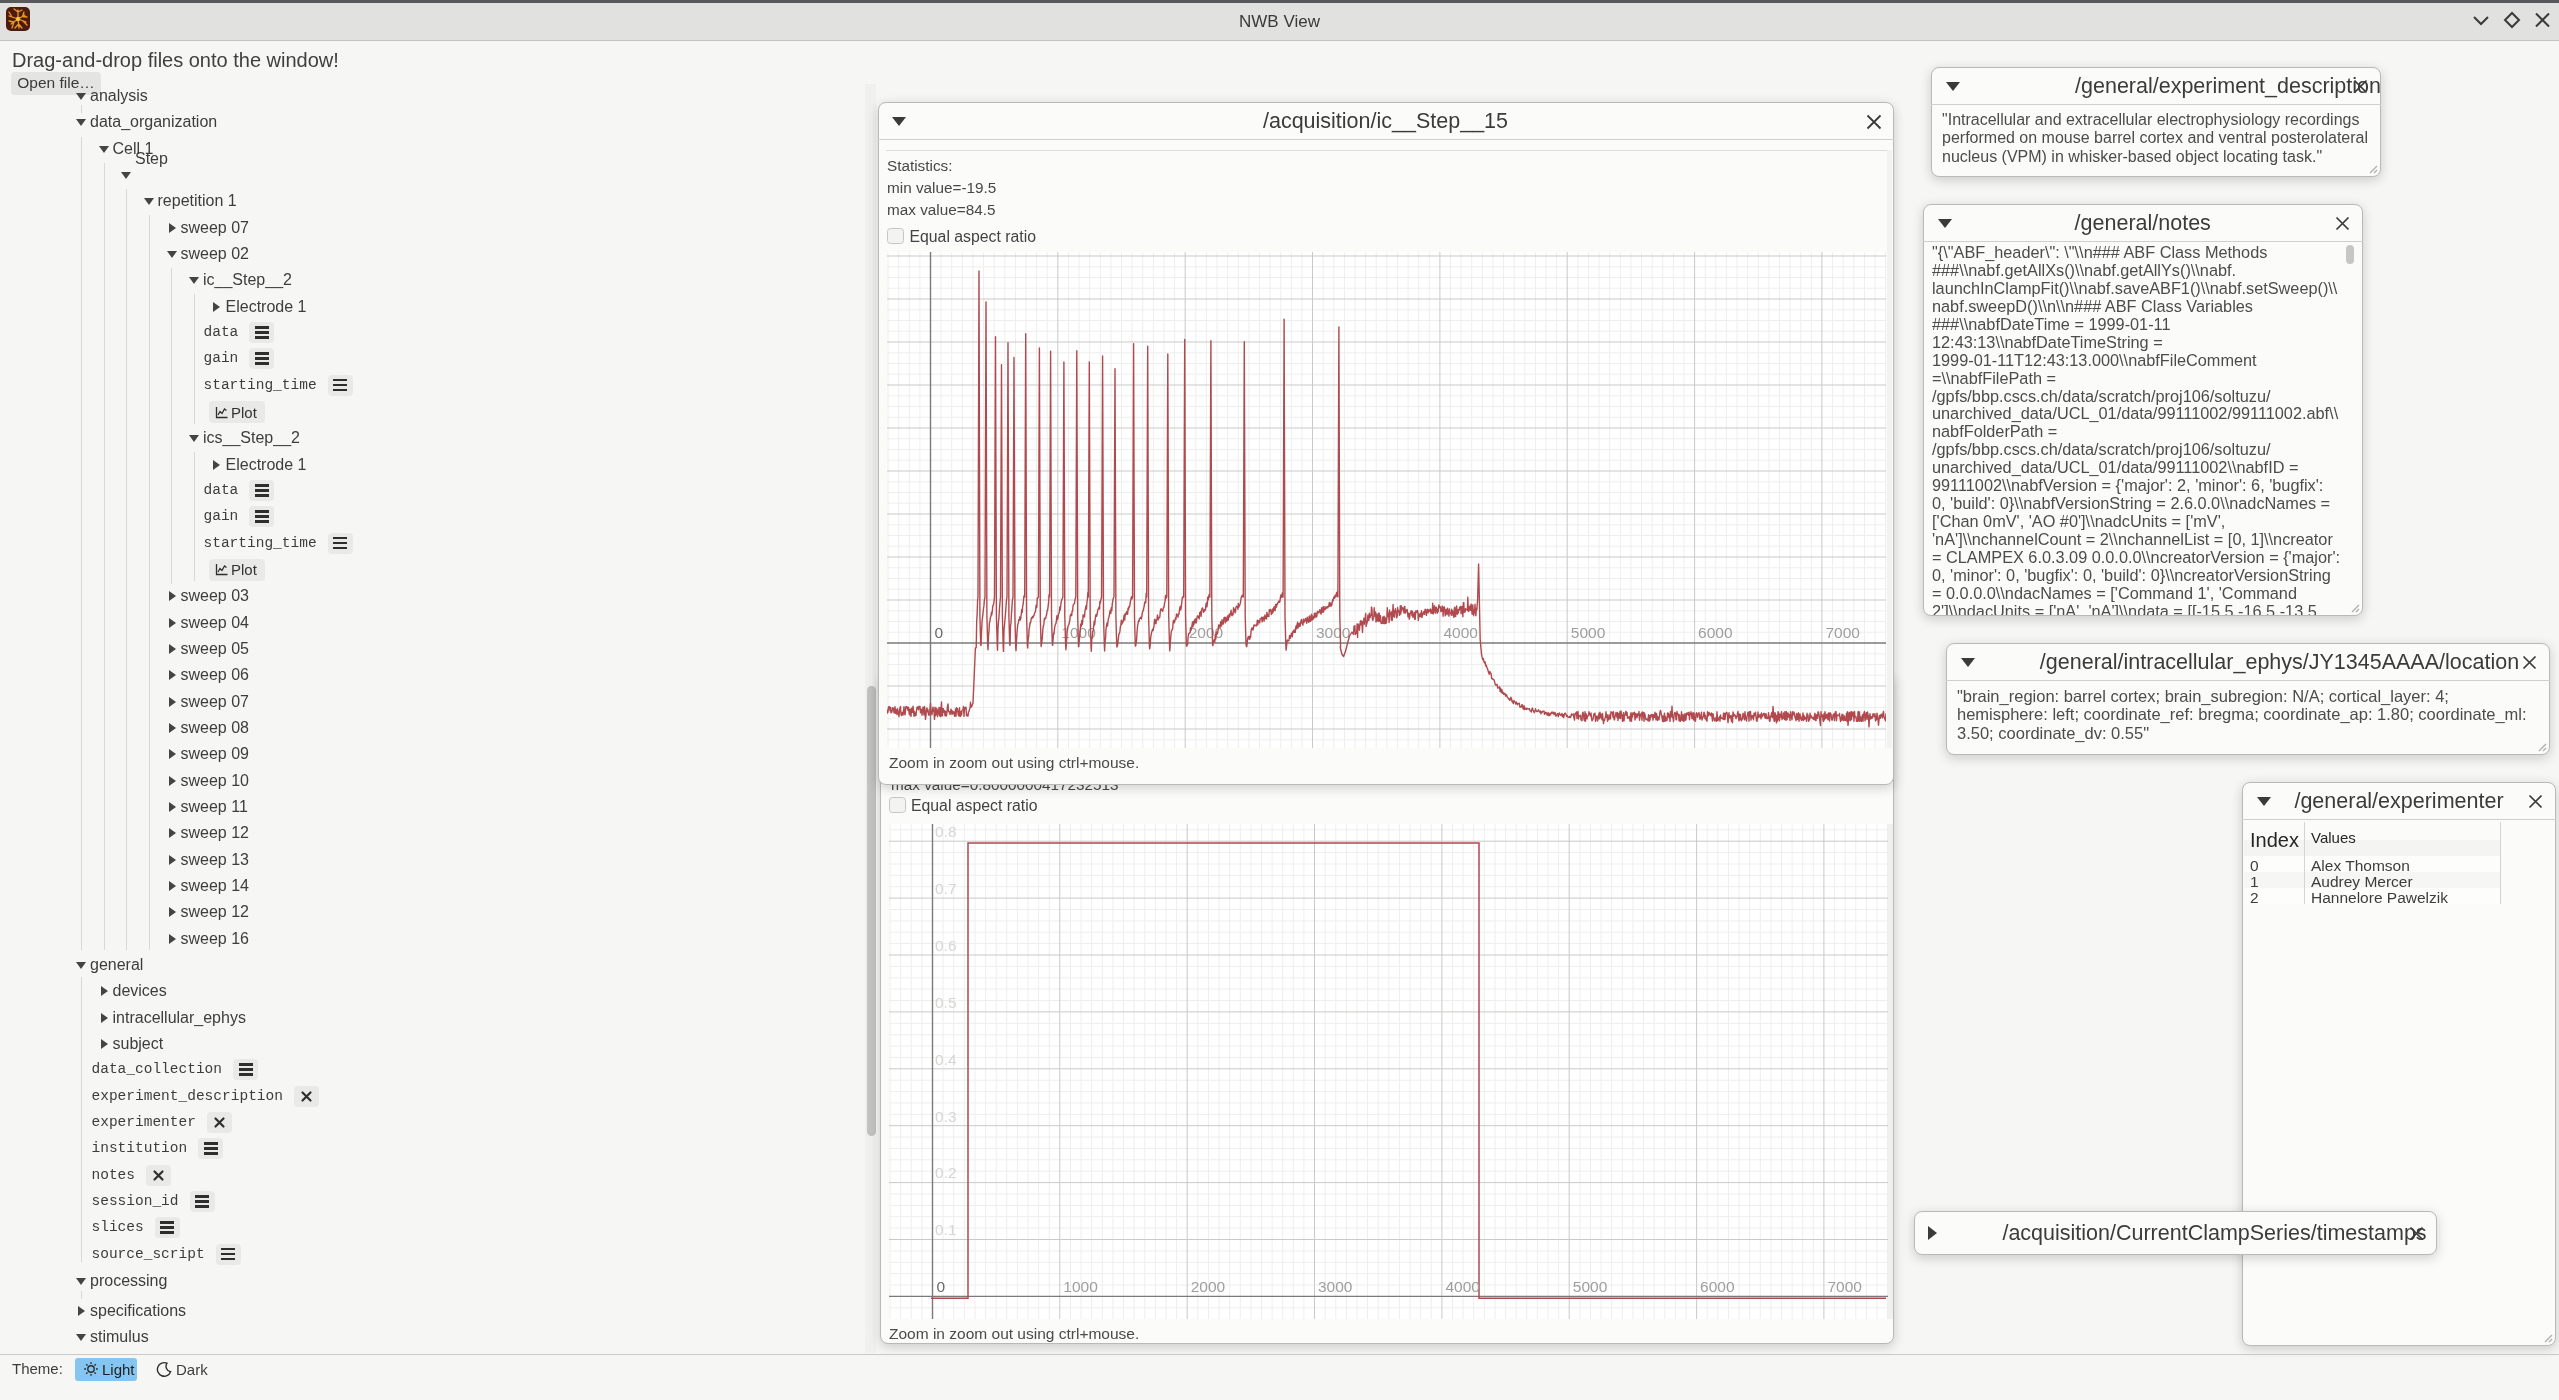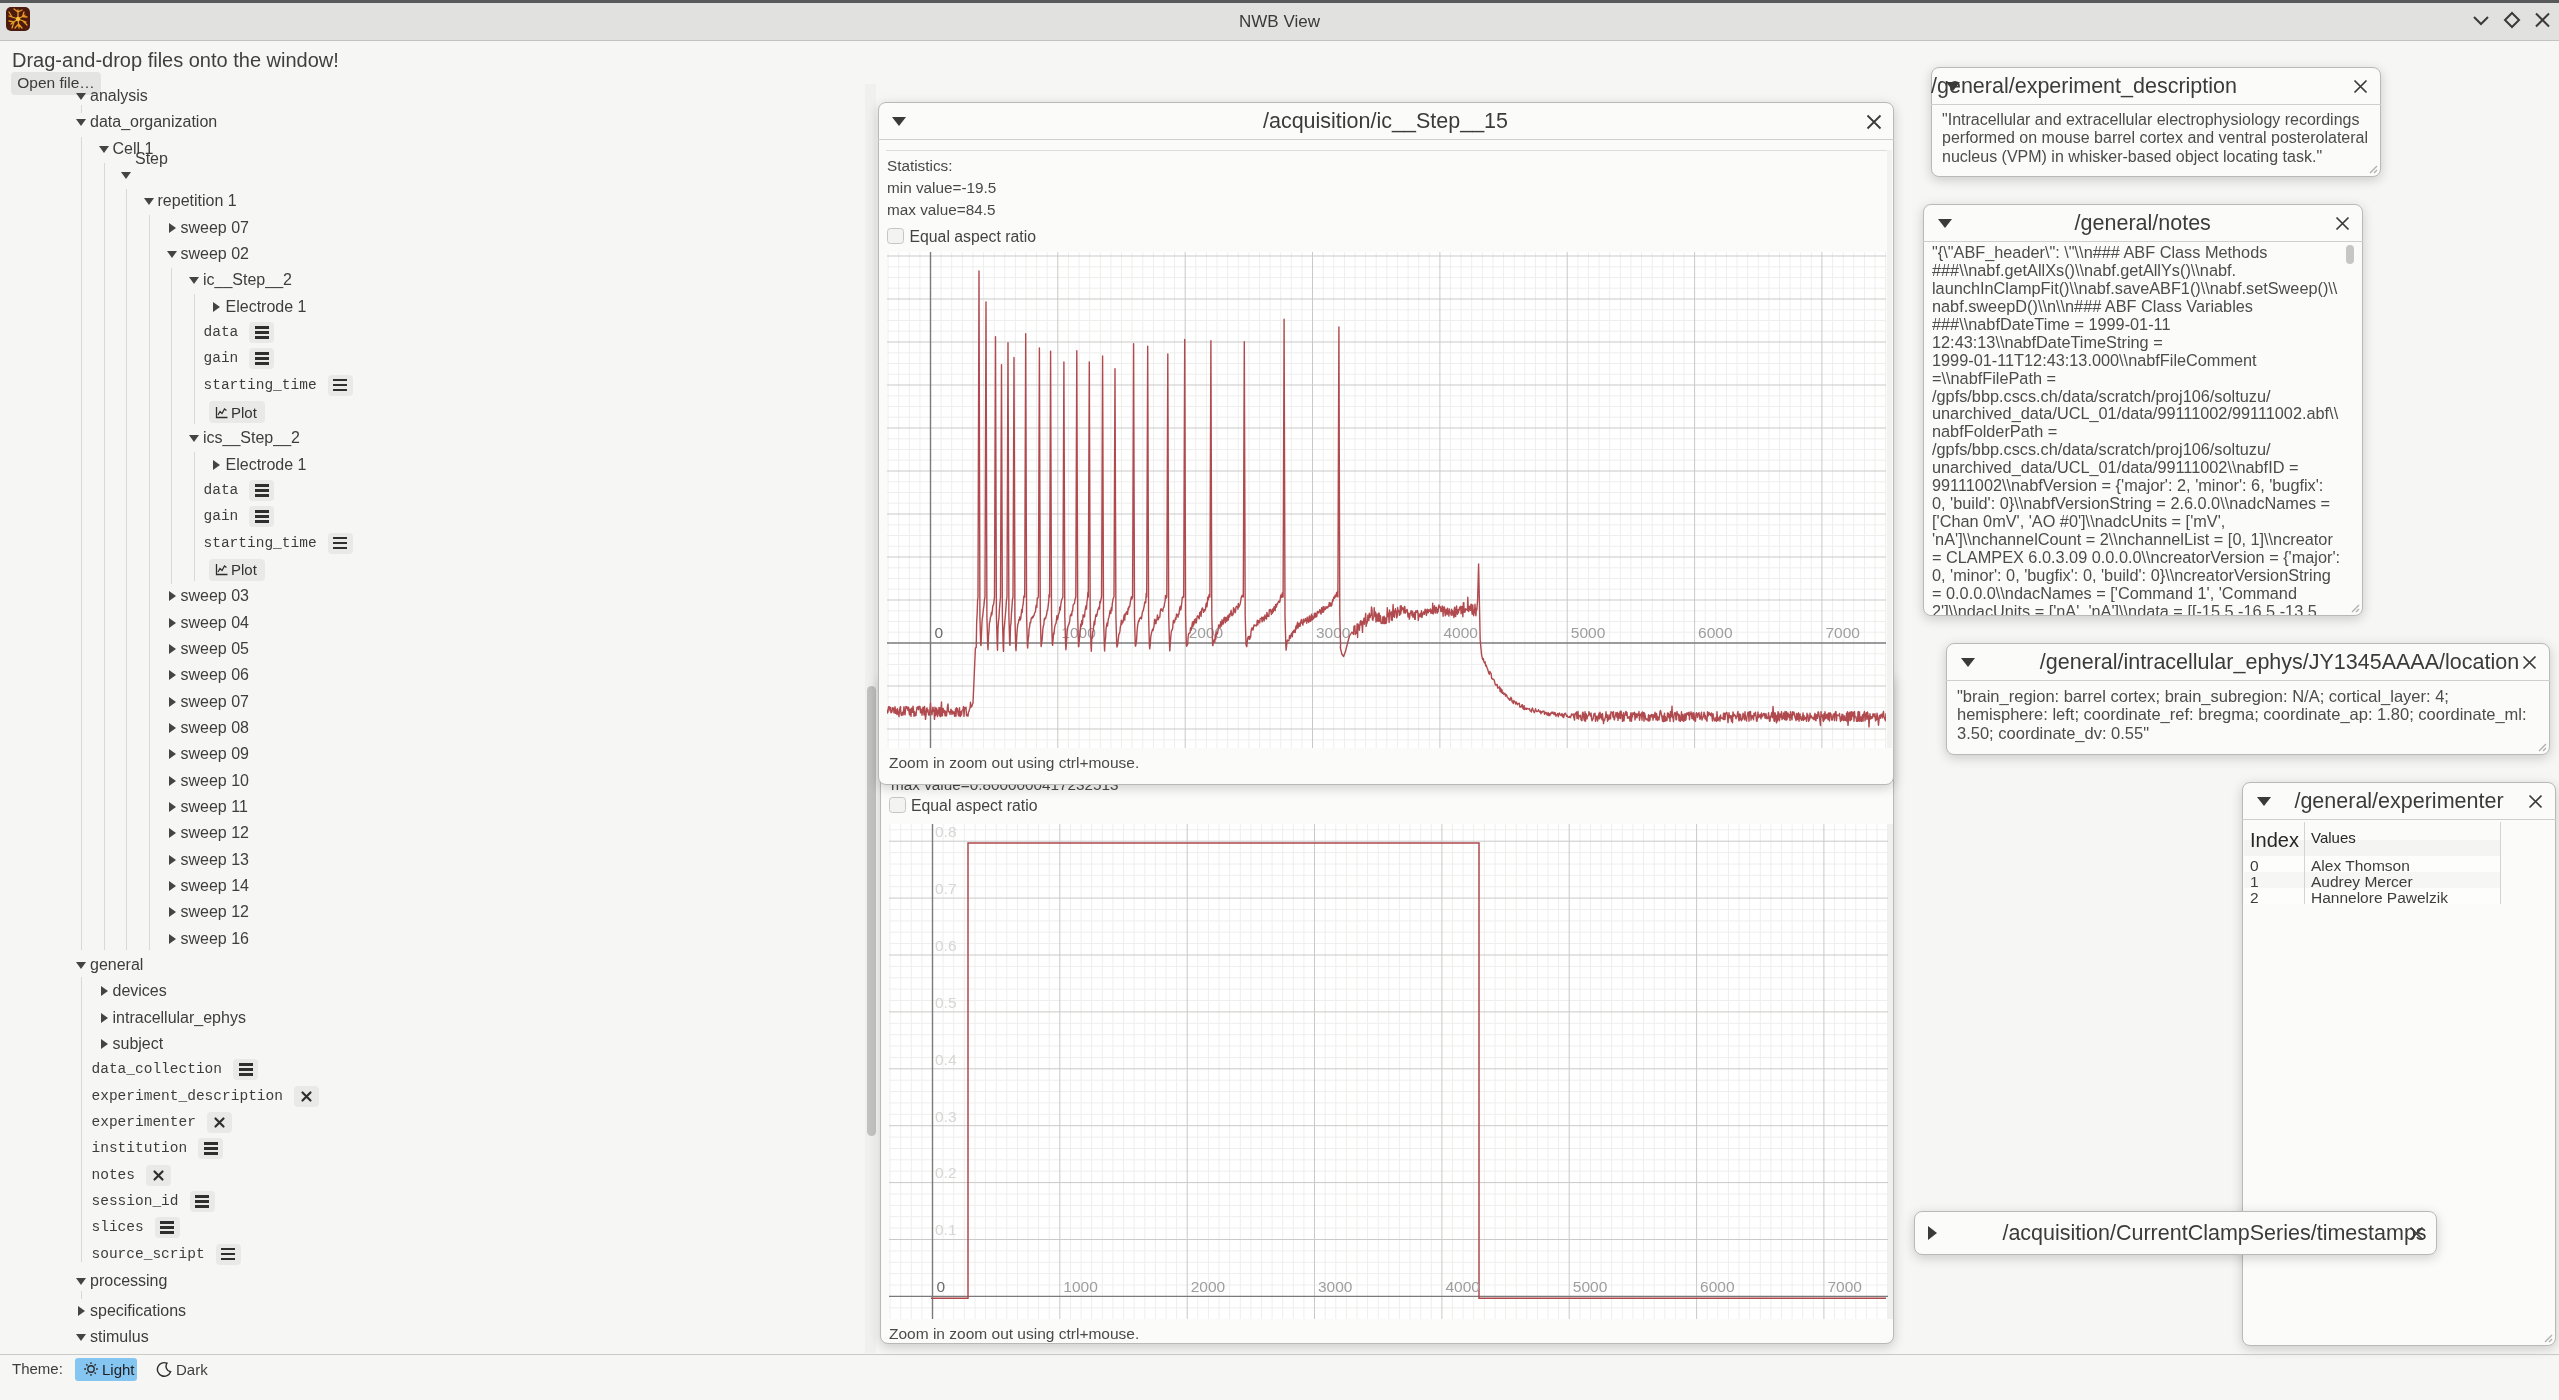--- a/index.html
+++ b/index.html
@@ -220,21 +220,21 @@
     <text x="938.4" y="386" font-size="15.5" fill="#9e9e9e">7000</text>
     <g transform="translate(-887,-252)">
       <path d="M887 709.6L887.5 713.1L888 711.9L888.5 706.8L889 706.6L889.5 706.9L890 710.7L890.5 707.5L891 712.9L891.5 712.3L892 711.9L892.5 707.7L893 709.5L893.5 708.1L894 713L894.5 712L895 706.8L895.5 713.4L896 709.5L896.5 711L897 714.6L897.5 708.8L898 711.8L898.5 713.9L899 716.6L899.5 710.6L900 707.8L900.5 706.6L901 714.3L901.5 715.5L902 713.6L902.5 712.3L903 715.1L903.5 711.2L904 706.8L904.5 713.1L905 714.9L905.5 710.3L906 706.4L906.5 708L907 706.8L907.5 707.6L908 710.3L908.5 707.1L909 712L909.5 714.9L910 709.2L910.5 710L911 716.4L911.5 708.1L912 708.7L912.5 712.4L913 706.2L913.5 710.1L914 716.3L914.5 711.7L915 713.4L915.5 715.7L916 715.5L916.5 710.4L917 707.3L917.5 706.9L918 708.4L918.5 709.8L919 706.2L919.5 707.3L920 706.5L920.5 712.7L921 708.9L921.5 710.1L922 715.2L922.5 711.1L923 707.1L923.5 709.8L924 715L924.5 706.4L925 711.8L925.5 719.4L926 715.4L926.5 709L927 708L927.5 711.8L928 709.7L928.5 714.8L929 715.2L929.5 714.9L930 708.6L930.5 703.3L931 711.2L931.5 712.6L932 714.8L932.5 709.9L933 707.1L933.5 711.2L934 711.3L934.5 719.4L935 707.1L935.5 715.8L936 714.2L936.5 708.1L937 709.7L937.5 716.5L938 710.5L938.5 713.9L939 707.5L939.5 715.8L940 707.7L940.5 716.6L941 709.9L941.5 702L942 716.1L942.5 715.4L943 708.4L943.5 709.3L944 712.4L944.5 710.6L945 715.8L945.5 711.1L946 715.8L946.5 715.9L947 711.8L947.5 706.4L948 704L948.5 711.2L949 712.1L949.5 711.7L950 714.5L950.5 712.1L951 709.1L951.5 711.6L952 714.3L952.5 710.9L953 711.6L953.5 713.5L954 711.9L954.5 716.2L955 715.5L955.5 709L956 716.2L956.5 707.7L957 710.9L957.5 708.8L958 713.3L958.5 715.7L959 713.8L959.5 707.7L960 716.5L960.5 716.3L961 711.4L961.5 715L962 710.8L962.5 709.8L963 709.6L963.5 706.4L964 716.4L964.5 709.3L965 707.4L965.5 708.6L966 707.1L966.5 715.8L967 714.2L967.5 715.2L968 716.2L968.5 711.9L969 711.4L969.5 709.2L970 708.1L970.5 702.3L971 707.1L971.5 706.9L973 703L974.2 676L975.4 648L976.2 647.7L976.7 621.3L977.2 613.1L977.6 600.3L978 597L979 271L979.9 616L980.7 645.1L981 645.4L981.5 633L982 622L982.4 617.8L982.9 614.3L983.4 609.2L983.9 605.9L984.4 600.3L985 597L986 302L986.9 616L987.7 645.2L988 649.8L988.5 636L989 630.8L989.4 623L989.9 621.6L990.4 617.2L990.9 616.6L991.4 612.5L991.8 615L992.3 611.1L992.8 605.9L993.3 605.2L993.8 602.9L994.5 597L995.5 336.6L996.4 616L997.2 644.4L997.5 650.2L998 628.6L998.5 621.4L998.9 618.5L999.4 609.5L999.9 603.2L1000.5 597L1001.5 364.8L1002.4 616L1003.2 646.8L1003.5 651.4L1004 630.1L1004.5 625.3L1004.9 620.2L1005.4 615L1005.9 608.3L1006.4 601.2L1007 597L1008 342.6L1008.9 616L1009.7 644.2L1010 645.4L1010.5 626.1L1011 623.2L1011.4 614.5L1011.9 607.9L1012.4 600.3L1013 597L1014 357.5L1014.9 616L1015.7 647.4L1016 650.6L1016.5 640.7L1017 632.6L1017.4 627.8L1017.9 624L1018.4 623L1018.9 619.4L1019.4 619.9L1019.8 616.9L1020.3 620L1020.8 618.3L1021.3 613.4L1021.8 609.4L1022.2 612.5L1022.7 605.9L1023.2 604.2L1023.7 597.6L1024.2 595.5L1024.7 597L1025.7 333.8L1026.6 616L1027.4 645.9L1027.7 648L1028.2 638.6L1028.7 636.1L1029.1 628.7L1029.6 626.9L1030.1 622.4L1030.6 622.8L1031.1 619.1L1031.5 617.8L1032 618.4L1032.5 616.5L1033 617.6L1033.5 615.7L1033.9 615.8L1034.4 613.6L1034.9 612.4L1035.4 612L1035.9 607L1036.3 604.9L1036.8 607.5L1037.3 597.9L1037.8 598.1L1038.4 597L1039.4 347.9L1040.3 616L1041.1 646.6L1041.4 644.8L1041.9 641.4L1042.4 636.3L1042.8 629.7L1043.3 626.1L1043.8 625L1044.3 618.7L1044.8 619.7L1045.2 617.7L1045.7 618.1L1046.2 615.9L1046.7 614L1047.2 610.3L1047.6 610.3L1048.1 606.7L1048.6 602.7L1049.1 594.4L1049.6 597L1050.6 351.1L1051.5 616L1052.3 644.1L1052.6 645.4L1053.1 639.5L1053.6 633L1054 634L1054.5 628.5L1055 625.6L1055.5 624.1L1056 623.3L1056.4 620.6L1056.9 615.8L1057.4 619.9L1057.9 618.1L1058.4 614.8L1058.8 613.5L1059.3 612.7L1059.8 606.9L1060.3 610L1060.8 604.9L1061.2 602L1061.7 599.6L1062.2 598.9L1062.9 597L1063.9 362L1064.8 616L1065.6 644.8L1065.9 649.7L1066.4 643.6L1066.9 635.3L1067.3 630.4L1067.8 627.3L1068.3 625.3L1068.8 624.8L1069.3 622.5L1069.7 621.2L1070.2 615.8L1070.7 614.7L1071.2 613.9L1071.7 615.7L1072.1 611L1072.6 611.1L1073.1 605.5L1073.6 604.1L1074.1 603.8L1074.5 603.5L1075 599.5L1075.8 597L1076.8 350.7L1077.7 616L1078.5 646.7L1078.8 646.5L1079.3 640.1L1079.8 634.7L1080.2 630.5L1080.7 624.2L1081.2 626.6L1081.7 620.5L1082.2 624.6L1082.6 622.8L1083.1 614.8L1083.6 616.2L1084.1 617.1L1084.6 616.4L1085 611L1085.5 608L1086 605.8L1086.5 609.1L1087 601.3L1087.4 599.6L1087.9 592.2L1088.3 597L1089.3 362L1090.2 616L1091 646.1L1091.3 651.2L1091.8 637.9L1092.3 638L1092.7 631.7L1093.2 630.8L1093.7 626.1L1094.2 621.3L1094.7 624.8L1095.1 620.6L1095.6 616L1096.1 614.4L1096.6 616.3L1097.1 614.4L1097.5 611.8L1098 609.1L1098.5 608.9L1099 607L1099.5 609L1099.9 601.4L1100.4 603L1100.9 599.7L1101.6 597L1102.6 355.9L1103.5 616L1104.3 644.5L1104.6 651L1105.1 641.4L1105.6 637.7L1106 629.1L1106.5 625.8L1107 623L1107.5 626L1108 621.7L1108.4 618.6L1108.9 617.5L1109.4 614.8L1109.9 611.5L1110.4 610.1L1110.8 613.5L1111.3 607.8L1111.8 610.6L1112.3 603.9L1112.8 600.9L1113.2 598.3L1114 597L1115 368.8L1115.9 616L1116.7 644.8L1117 647.1L1117.5 645.6L1118 641.6L1118.4 638.1L1118.9 634.1L1119.4 633.6L1119.9 631.4L1120.4 626.4L1120.8 625.5L1121.3 620.2L1121.8 624.2L1122.3 621.4L1122.8 622.7L1123.2 621L1123.7 617.6L1124.2 615L1124.7 620.1L1125.2 613.6L1125.6 615L1126.1 613L1126.6 611.7L1127.1 613.7L1127.6 614.3L1128 608.2L1128.5 609.9L1129 606.4L1129.5 607L1130 604.8L1130.4 601.7L1130.9 599.1L1131.4 596.8L1131.9 599.1L1132.6 597L1133.6 343.8L1134.5 616L1135.3 646L1135.6 646L1136.1 643.7L1136.6 639.8L1137 632.2L1137.5 626.6L1138 623.7L1138.5 620.8L1139 621.6L1139.4 618.6L1139.9 618.4L1140.4 617.2L1140.9 618L1141.4 618.9L1141.8 616.5L1142.3 612.7L1142.8 611.2L1143.3 610.5L1143.8 607.9L1144.2 606.1L1144.7 602.6L1145.2 601.6L1145.7 602.8L1146.2 593.2L1146.7 597L1147.7 346.3L1148.6 616L1149.4 646L1149.7 648.9L1150.2 645.3L1150.7 637.5L1151.1 635.1L1151.6 632.4L1152.1 631.1L1152.6 629.2L1153.1 630.6L1153.5 627.9L1154 626.5L1154.5 619.9L1155 619.3L1155.5 623.3L1155.9 623.8L1156.4 620L1156.9 620L1157.4 615L1157.9 616.9L1158.3 619.8L1158.8 618.1L1159.3 617.4L1159.8 617.3L1160.3 611.3L1160.7 609.4L1161.2 608.7L1161.7 610.3L1162.2 610.5L1162.7 611.3L1163.1 608.8L1163.6 607.2L1164.1 607L1164.6 603.1L1165.1 601.4L1165.5 595.5L1166 598.3L1166.8 597L1167.8 353.9L1168.7 616L1169.5 644.9L1169.8 650.9L1170.3 642.9L1170.8 636.7L1171.2 632.2L1171.7 630.2L1172.2 630.1L1172.7 628L1173.2 621.5L1173.6 620.3L1174.1 622.7L1174.6 622.1L1175.1 619.8L1175.6 617.6L1176 619.2L1176.5 614L1177 614.9L1177.5 614.9L1178 617.2L1178.4 613.9L1178.9 614.3L1179.4 610.3L1179.9 607.4L1180.4 606.3L1180.8 610L1181.3 607L1181.8 602.4L1182.3 597.5L1182.8 597.9L1183.2 596.2L1183.7 597L1184.7 339.4L1185.6 616L1186.4 645.7L1186.7 646.3L1187.2 644.9L1187.7 644.1L1188.1 637L1188.6 633.6L1189.1 633.8L1189.6 632.6L1190.1 632.8L1190.5 627.7L1191 630.4L1191.5 628.5L1192 625.4L1192.5 621.9L1192.9 626.9L1193.4 621.8L1193.9 624.8L1194.4 620.1L1194.9 619.5L1195.3 622.7L1195.8 618.8L1196.3 622.8L1196.8 619L1197.3 616.2L1197.7 615.8L1198.2 616.5L1198.7 617.6L1199.2 618.9L1199.7 612.6L1200.1 613.7L1200.6 611.7L1201.1 616.4L1201.6 609.9L1202.1 608.5L1202.5 607.9L1203 609.5L1203.5 612.3L1204 611.5L1204.5 609.7L1204.9 610.8L1205.4 609.6L1205.9 604.6L1206.4 602.9L1206.9 606.9L1207.3 603.9L1207.8 597.1L1208.3 599.8L1208.8 596.1L1209.3 594.3L1209.9 597L1210.9 340.6L1211.8 616L1212.6 645.3L1212.9 645.7L1213.4 641L1213.9 640.8L1214.3 639.4L1214.8 642L1215.3 634.6L1215.8 639L1216.3 632.3L1216.7 632L1217.2 634L1217.7 632.7L1218.2 628.8L1218.7 624.9L1219.1 626.8L1219.6 624.9L1220.1 627.7L1220.6 621.8L1221.1 622.7L1221.5 626L1222 619.6L1222.5 621.8L1223 624.2L1223.5 623.5L1223.9 618L1224.4 617.5L1224.9 617.2L1225.4 622.7L1225.9 617.6L1226.3 620.6L1226.8 621.2L1227.3 616.8L1227.8 615.8L1228.3 620.1L1228.7 617.2L1229.2 614.2L1229.7 616.9L1230.2 613.6L1230.7 612.8L1231.1 610.3L1231.6 615.1L1232.1 615.7L1232.6 613.2L1233.1 614.8L1233.5 607.8L1234 608.7L1234.5 609.9L1235 612.7L1235.5 612.1L1235.9 607.6L1236.4 606.1L1236.9 606.8L1237.4 606.7L1237.9 609.2L1238.3 603.4L1238.8 607.2L1239.3 605.8L1239.8 605.1L1240.3 603.4L1240.7 601L1241.2 597.7L1241.7 596.3L1242.2 595.3L1242.7 596.9L1243.3 597L1244.3 341.8L1245.2 616L1246 644.3L1246.3 645.9L1246.8 646.7L1247.3 641.3L1247.7 638.4L1248.2 636.7L1248.7 638.9L1249.2 636.1L1249.7 639.4L1250.1 637.6L1250.6 637.2L1251.1 631L1251.6 628.7L1252.1 627.8L1252.5 629.6L1253 630.1L1253.5 627.3L1254 624.9L1254.5 625.2L1254.9 625.7L1255.4 625.2L1255.9 625.5L1256.4 625.9L1256.9 624.3L1257.3 620.2L1257.8 624.9L1258.3 620.8L1258.8 622.3L1259.3 620.6L1259.7 622.8L1260.2 618.7L1260.7 618.6L1261.2 618.2L1261.7 617.2L1262.1 621.9L1262.6 619.4L1263.1 617.2L1263.6 617.3L1264.1 621.1L1264.5 617.3L1265 614.9L1265.5 618.6L1266 617.1L1266.5 619L1266.9 612.4L1267.4 614.5L1267.9 616.5L1268.4 616.2L1268.9 616.3L1269.3 609.8L1269.8 611.1L1270.3 609.4L1270.8 609.5L1271.3 614.5L1271.7 611.3L1272.2 613.3L1272.7 609L1273.2 612L1273.7 608.6L1274.1 606.8L1274.6 610L1275.1 610.7L1275.6 604.4L1276.1 607.3L1276.5 607L1277 603.8L1277.5 604.3L1278 602.3L1278.5 601.7L1278.9 601L1279.4 602.3L1279.9 601.6L1280.4 597.4L1280.9 595L1281.3 596.1L1281.8 597.5L1282.3 592.9L1282.8 592.7L1283.1 597L1284.1 319.3L1285 616L1285.8 644.8L1286.1 650.1L1286.6 645.9L1287.1 641L1287.5 640L1288 640.9L1288.5 640.9L1289 640.6L1289.5 635.8L1289.9 635.4L1290.4 638.2L1290.9 635.3L1291.4 633.6L1291.9 633L1292.3 636.7L1292.8 631.5L1293.3 632.5L1293.8 630.3L1294.3 630L1294.7 632.4L1295.2 632.6L1295.7 627.5L1296.2 625.7L1296.7 628.7L1297.1 624.4L1297.6 622.3L1298.1 628L1298.6 624L1299.1 626.2L1299.5 623.2L1300 626.3L1300.5 623.1L1301 620.8L1301.5 619.6L1301.9 623.1L1302.4 623.5L1302.9 625.1L1303.4 619.1L1303.9 622.6L1304.3 620.6L1304.8 621.3L1305.3 618.5L1305.8 619.2L1306.3 620.6L1306.7 623.2L1307.2 617.2L1307.7 619.6L1308.2 621.5L1308.7 622.4L1309.1 616.7L1309.6 615.9L1310.1 621.4L1310.6 621.3L1311.1 617.6L1311.5 614.3L1312 620.1L1312.5 616L1313 619.4L1313.5 617.1L1313.9 618.2L1314.4 613.3L1314.9 617.3L1315.4 613.1L1315.9 614.1L1316.3 616.9L1316.8 616.4L1317.3 611.6L1317.8 611.5L1318.3 612.5L1318.7 613L1319.2 611.8L1319.7 609.6L1320.2 610.2L1320.7 613.2L1321.1 614.1L1321.6 607.8L1322.1 611.1L1322.6 612.2L1323.1 606.8L1323.5 612.1L1324 606.7L1324.5 609.8L1325 609.1L1325.5 609.3L1325.9 606.8L1326.4 607.2L1326.9 608.1L1327.4 606.6L1327.9 607.9L1328.3 606.1L1328.8 605.7L1329.3 602.5L1329.8 606.3L1330.3 605.1L1330.7 603L1331.2 606.1L1331.7 605.4L1332.2 602.4L1332.7 599.7L1333.1 601L1333.6 597.6L1334.1 597L1334.6 598.4L1335.1 595.2L1335.5 596.9L1336 596.6L1336.5 592.6L1337 596L1337.5 591.3L1337.9 597L1338.9 326.9L1339.8 616L1340.6 646.9L1340.2 647L1341.8 654L1343.6 656.5L1345.6 651L1347.6 643L1349.5 636L1352 632L1353.5 634.5L1354 626.1L1354.4 628.9L1354.9 625.8L1355.3 634.5L1355.8 632.1L1356.2 633.4L1356.7 632.7L1357.1 623.9L1357.6 637.5L1358 623.9L1358.5 627.3L1358.9 625.2L1359.4 630.2L1359.8 625.8L1360.3 621.6L1360.7 620.7L1361.2 624.9L1361.6 621.2L1362.1 625.7L1362.5 632.4L1363 621.2L1363.4 623.3L1363.9 618.3L1364.3 624.3L1364.8 618.8L1365.2 618.4L1365.7 613.5L1366.1 626.4L1366.6 623.8L1367 623.1L1367.5 620.7L1367.9 615.1L1368.4 619.1L1368.8 620.6L1369.3 613.3L1369.7 615.2L1370.2 617.5L1370.6 614.9L1371.1 615.5L1371.5 606.9L1372 609.3L1372.4 619.8L1372.9 620.2L1373.3 617.7L1373.8 617.1L1374.2 607.8L1374.7 616.1L1375.1 612.5L1375.6 612.1L1376 622L1376.5 614.3L1376.9 617.7L1377.4 621.1L1377.8 615.9L1378.3 613.3L1378.7 621.2L1379.2 613.1L1379.6 621.1L1380.1 621.2L1380.5 615.8L1381 623.1L1381.4 623.5L1381.9 622.8L1382.3 623.5L1382.8 617L1383.2 619.2L1383.7 623.5L1384.1 616.1L1384.6 623.6L1385 618L1385.5 617.9L1385.9 623.5L1386.4 622.6L1386.8 618.6L1387.3 607.7L1387.7 616.5L1388.2 615.6L1388.6 613.2L1389.1 622.5L1389.5 609.9L1390 612.6L1390.4 612.6L1390.9 615.5L1391.3 620.1L1391.8 611.8L1392.2 620.5L1392.7 611.6L1393.1 604.5L1393.6 616.5L1394 610.6L1394.5 617.2L1394.9 612.3L1395.4 608.8L1395.8 611.2L1396.3 611.9L1396.7 617.9L1397.2 616.4L1397.6 607.5L1398.1 611.5L1398.5 610.3L1399 612.2L1399.4 615.4L1399.9 614.8L1400.3 605.9L1400.8 613.9L1401.2 605.7L1401.7 610.8L1402.1 607.5L1402.6 609.2L1403 608.2L1403.5 608.5L1403.9 612.9L1404.4 606.7L1404.8 606.5L1405.3 613.1L1405.7 612.5L1406.2 610.2L1406.6 610.5L1407.1 609.4L1407.5 612.1L1408 616.9L1408.4 616.7L1408.9 613.2L1409.3 619.1L1409.8 616.5L1410.2 613.3L1410.7 612.6L1411.1 610.6L1411.6 611.6L1412 615.6L1412.5 611.2L1412.9 617.3L1413.4 616.4L1413.8 616.5L1414.3 612.7L1414.7 619.2L1415.2 619.3L1415.6 611L1416.1 611.4L1416.5 610.9L1417 612.5L1417.4 610.5L1417.9 612.3L1418.3 620.5L1418.8 614.5L1419.2 614L1419.7 615.4L1420.1 616.7L1420.6 613.3L1421 616.5L1421.5 610.8L1421.9 617.5L1422.4 615.4L1422.8 614.9L1423.3 612.3L1423.7 613.9L1424.2 611.4L1424.6 614.3L1425.1 609.1L1425.5 611L1426 610.2L1426.4 615.5L1426.9 612.3L1427.3 609.2L1427.8 611L1428.2 612.8L1428.7 609.8L1429.1 610.1L1429.6 611.4L1430 610.4L1430.5 608.9L1430.9 613.3L1431.4 610.3L1431.8 611L1432.3 613.2L1432.7 603.3L1433.2 614L1433.6 609.3L1434.1 608.7L1434.5 605.8L1435 612.7L1435.4 613.1L1435.9 607.6L1436.3 607.2L1436.8 608.8L1437.2 613.2L1437.7 609.9L1438.1 611.9L1438.6 606.5L1439 604.9L1439.5 607.5L1439.9 606.8L1440.4 606.9L1440.8 611.3L1441.3 611.6L1441.7 610L1442.2 606L1442.6 607L1443.1 616.3L1443.5 607.3L1444 608.4L1444.4 607L1444.9 612.9L1445.3 615.7L1445.8 611.6L1446.2 609.2L1446.7 612.8L1447.1 614.6L1447.6 608.3L1448 613.3L1448.5 610.7L1448.9 616.1L1449.4 608.9L1449.8 612.1L1450.3 612.7L1450.7 612.8L1451.2 615L1451.6 609.3L1452.1 615.2L1452.5 610.7L1453 612.5L1453.4 612L1453.9 617.5L1454.3 608.6L1454.8 607.2L1455.2 616.2L1455.7 616.5L1456.1 611L1456.6 606L1457 612.1L1457.5 614.3L1457.9 610L1458.4 612.9L1458.8 609.1L1459.3 610.1L1459.7 607.1L1460.2 608.1L1460.6 606.5L1461.1 613.7L1461.5 611.6L1462 606.4L1462.4 609.1L1462.9 616.7L1463.3 603.1L1463.8 602.6L1464.2 612.2L1464.7 609.3L1465.1 612L1465.6 608.8L1466 609.7L1466.5 609.5L1466.9 609.4L1467.4 610.5L1467.8 597.3L1468.3 609.6L1468.7 611.5L1469.2 608.9L1469.6 606.3L1470.1 606.7L1470.5 610.3L1471 604.3L1471.4 604.4L1471.9 612.8L1472.3 614.2L1472.8 604.9L1473.2 611.3L1473.7 615.7L1474.1 609.9L1474.6 612.6L1475 604.2L1475.5 613.5L1475.9 615.7L1476.4 608.2L1476.8 610.1L1477.6 600L1478.6 564L1480.2 640L1481.5 654.1L1482.1 657.1L1482.7 659.5L1483.3 658.5L1483.9 661.7L1484.5 662.9L1485.1 661.8L1485.7 666L1486.3 665.2L1486.9 667.7L1487.5 668.7L1488.1 670.8L1488.7 673L1489.3 674.3L1489.9 671.5L1490.5 672.5L1491.1 673.7L1491.7 678.6L1492.3 678.7L1492.9 679.4L1493.5 679.3L1494.1 679.9L1494.7 682.2L1495.3 684.7L1495.9 685.1L1496.5 684.9L1497.1 684.4L1497.7 688.1L1498.3 687.9L1498.9 687.5L1499.5 686.8L1500.1 691.3L1500.7 688.1L1501.3 692.6L1501.9 689.7L1502.5 693.3L1503.1 692.4L1503.7 694.4L1504.3 693.5L1504.9 693.3L1505.5 696.1L1506.1 694.7L1506.7 695.1L1507.3 697.2L1507.9 697.8L1508.5 699L1509.1 698.6L1509.7 700.3L1510.3 700.1L1510.9 697.3L1511.5 698.4L1512.1 702L1512.7 701.3L1513.3 703.5L1513.9 700.5L1514.5 701.6L1515.1 701.9L1515.7 704.1L1516.3 702L1516.9 703.3L1517.5 704.8L1518.1 703.4L1518.7 703.5L1519.3 703.3L1519.9 707.1L1520.5 706.7L1521.1 707.1L1521.7 705.1L1522.3 704.7L1522.9 708.4L1523.5 709.2L1524.1 705.6L1524.7 709.6L1525.3 709L1525.9 708.1L1526.5 709.4L1527.1 708.4L1527.7 708.8L1528.3 709L1528.9 709L1529.5 708.7L1530.1 710.8L1530.7 710.6L1531.3 712L1531.9 709.1L1532.5 708.1L1533.1 709.9L1533.7 711.5L1534.3 712.7L1534.9 711.3L1535.5 708.8L1536.1 710.6L1536.7 711.5L1537.3 711.6L1537.9 710.9L1538.5 709.7L1539.1 711.4L1539.7 712.1L1540.3 711L1540.9 713.8L1541.5 711.6L1542.1 712.5L1542.7 711.3L1543.3 711.4L1543.9 711L1544.5 714.4L1545.1 712.1L1545.7 713.5L1546.3 712.6L1546.9 714.6L1547.5 715.1L1548.1 712.4L1548.7 715.6L1549.3 713.7L1549.9 715.5L1550.5 713.3L1551.1 713.8L1551.7 712.1L1552.3 713.3L1552.9 712L1553.5 713.3L1554.1 714.8L1554.7 712.5L1555.3 713.1L1555.9 716.2L1556.5 714.9L1557.1 715.1L1557.7 713.4L1558.3 716.7L1558.9 713.8L1559.5 713L1560.1 714.7L1560.7 715.4L1561.3 715.6L1561.9 713.4L1562.5 716.7L1563.1 714.5L1563.7 717.5L1564.3 714.7L1564.9 713.2L1565.5 713.2L1566.1 714.8L1566.7 716.4L1567.3 715.4L1567.9 717.1L1568.5 717.4L1569.1 717.3L1569.7 716.3L1570.3 717.6L1570.9 716.7L1571.5 713.9L1572.1 714.9L1572.7 714.6L1573.3 714L1573.9 717.8L1574 716.6L1574.5 720.1L1575 713.8L1575.5 713.2L1576 714.2L1576.5 711.9L1577 718.6L1577.5 716.7L1578 711.5L1578.5 719L1579 715.9L1579.5 716.2L1580 715.4L1580.5 715.3L1581 719.6L1581.5 720.5L1582 720.7L1582.5 713L1583 712.2L1583.5 715.2L1584 719.3L1584.5 720.8L1585 711.6L1585.5 721.3L1586 713.8L1586.5 715.1L1587 718.9L1587.5 716L1588 715.9L1588.5 715.7L1589 711.7L1589.5 714.4L1590 714.1L1590.5 716.1L1591 713L1591.5 717.8L1592 720.8L1592.5 719.9L1593 719.1L1593.5 715.8L1594 713.8L1594.5 715.4L1595 713.1L1595.5 721.4L1596 717.9L1596.5 716.6L1597 715.9L1597.5 721L1598 719.4L1598.5 717.2L1599 713.2L1599.5 718.7L1600 712.2L1600.5 717.6L1601 714.2L1601.5 717.6L1602 719.7L1602.5 713.5L1603 718.9L1603.5 723.6L1604 720L1604.5 720.5L1605 718.2L1605.5 717.1L1606 711.8L1606.5 717.3L1607 715L1607.5 721.3L1608 715L1608.5 719.9L1609 719.3L1609.5 717.3L1610 714.4L1610.5 718.9L1611 711.7L1611.5 712.8L1612 712.3L1612.5 713.1L1613 717.1L1613.5 711.6L1614 718.9L1614.5 719.9L1615 716.1L1615.5 715.9L1616 712.4L1616.5 714.2L1617 717.4L1617.5 712.5L1618 720.4L1618.5 713.7L1619 718.2L1619.5 715.4L1620 711.6L1620.5 718.5L1621 710.9L1621.5 714.9L1622 714.8L1622.5 721.4L1623 720.7L1623.5 712.7L1624 720.9L1624.5 715.7L1625 715.1L1625.5 712.1L1626 711.4L1626.5 715.4L1627 712.4L1627.5 717.9L1628 718.3L1628.5 716.9L1629 717.7L1629.5 716.7L1630 721.1L1630.5 714.5L1631 712.6L1631.5 721.2L1632 714.1L1632.5 716.8L1633 712.7L1633.5 714.4L1634 714.3L1634.5 712.3L1635 720L1635.5 717.2L1636 713.5L1636.5 716.1L1637 717.7L1637.5 714.6L1638 713.7L1638.5 715.3L1639 711.5L1639.5 720.2L1640 717.1L1640.5 714.3L1641 714.4L1641.5 713L1642 720.3L1642.5 712L1643 715.9L1643.5 712.5L1644 721.2L1644.5 713L1645 715L1645.5 717.7L1646 719.8L1646.5 718.9L1647 719.1L1647.5 719.4L1648 720.7L1648.5 714.8L1649 721.2L1649.5 715.7L1650 720.3L1650.5 715.3L1651 716.1L1651.5 714.4L1652 717.1L1652.5 714.7L1653 720.1L1653.5 715.9L1654 714.5L1654.5 717.3L1655 712.3L1655.5 714.7L1656 719.9L1656.5 713.5L1657 716.2L1657.5 720.5L1658 716.9L1658.5 717.7L1659 719.8L1659.5 715.8L1660 711.8L1660.5 710.4L1661 712.4L1661.5 715.5L1662 717.3L1662.5 721.2L1663 715.9L1663.5 721.6L1664 716.8L1664.5 713.1L1665 721.4L1665.5 716.6L1666 720.5L1666.5 719.8L1667 720.5L1667.5 713L1668 716.6L1668.5 713.3L1669 717.8L1669.5 715L1670 721.4L1670.5 711.4L1671 717L1671.5 715.5L1672 706.1L1672.5 717L1673 718L1673.5 721.6L1674 715.6L1674.5 713L1675 712.5L1675.5 713.1L1676 719.8L1676.5 719.6L1677 711.5L1677.5 714.7L1678 715L1678.5 714.1L1679 720.6L1679.5 715L1680 721.2L1680.5 721.2L1681 717.7L1681.5 711.8L1682 720.1L1682.5 720.6L1683 714.5L1683.5 721.2L1684 721.1L1684.5 715.4L1685 713.7L1685.5 720.3L1686 719.5L1686.5 713.2L1687 713.3L1687.5 714.4L1688 712.6L1688.5 715.3L1689 712.1L1689.5 719.8L1690 713.9L1690.5 714.3L1691 711.8L1691.5 714.9L1692 718.6L1692.5 714.2L1693 712.7L1693.5 719.9L1694 713L1694.5 718.8L1695 721.2L1695.5 721.1L1696 713.7L1696.5 712.7L1697 714.1L1697.5 717.4L1698 713.9L1698.5 713.6L1699 712.7L1699.5 716.9L1700 719.3L1700.5 718.1L1701 714.6L1701.5 712.3L1702 720.1L1702.5 718.2L1703 717.1L1703.5 716.5L1704 712.1L1704.5 713.7L1705 718.7L1705.5 715.5L1706 719.3L1706.5 720.2L1707 721.3L1707.5 711.7L1708 716.1L1708.5 715.5L1709 712.4L1709.5 714.2L1710 713.6L1710.5 715.5L1711 715.8L1711.5 713L1712 717L1712.5 721L1713 713.7L1713.5 716.7L1714 718.2L1714.5 720.9L1715 719.2L1715.5 720.6L1716 717.4L1716.5 721.3L1717 711.8L1717.5 719.3L1718 720.7L1718.5 719L1719 717.7L1719.5 716.8L1720 721.1L1720.5 714.9L1721 718.4L1721.5 717.8L1722 718.3L1722.5 718.3L1723 719.3L1723.5 713.3L1724 719.8L1724.5 713.2L1725 719.4L1725.5 714.1L1726 713.1L1726.5 712.3L1727 712.8L1727.5 716.4L1728 722.6L1728.5 717.9L1729 712.8L1729.5 717.4L1730 717.8L1730.5 715.7L1731 718.3L1731.5 721.4L1732 715.5L1732.5 722.8L1733 712L1733.5 713.4L1734 716L1734.5 714.7L1735 715.1L1735.5 716L1736 718.7L1736.5 717.1L1737 716.4L1737.5 713.3L1738 711.5L1738.5 718L1739 720.9L1739.5 714L1740 719.7L1740.5 714.4L1741 717.9L1741.5 720.9L1742 719.4L1742.5 719L1743 713.3L1743.5 714.7L1744 717L1744.5 719.9L1745 711.8L1745.5 717.8L1746 718.6L1746.5 721L1747 716.5L1747.5 714.5L1748 712.2L1748.5 713.1L1749 721.3L1749.5 711.8L1750 713.3L1750.5 711.4L1751 720.1L1751.5 715.7L1752 718.1L1752.5 715.7L1753 715.9L1753.5 719.8L1754 713.1L1754.5 715.9L1755 715L1755.5 712.3L1756 716.1L1756.5 720.7L1757 721.3L1757.5 717.7L1758 712L1758.5 717.6L1759 717.2L1759.5 716.3L1760 714.5L1760.5 716L1761 718.9L1761.5 712.9L1762 717.1L1762.5 715.1L1763 715.9L1763.5 713.7L1764 713.5L1764.5 713.7L1765 718L1765.5 718.2L1766 713.7L1766.5 716.9L1767 718.9L1767.5 717.2L1768 718.3L1768.5 712.8L1769 716.6L1769.5 721.1L1770 721.2L1770.5 716.1L1771 717L1771.5 713.4L1772 712.3L1772.5 717.7L1773 706.5L1773.5 712.6L1774 720.7L1774.5 721.5L1775 712.6L1775.5 715L1776 720L1776.5 722.9L1777 715.2L1777.5 721.1L1778 711.8L1778.5 712.4L1779 719.6L1779.5 720.8L1780 714L1780.5 716L1781 717.3L1781.5 711.6L1782 719.6L1782.5 717.1L1783 718.4L1783.5 712.9L1784 716.9L1784.5 719.6L1785 711.5L1785.5 712.9L1786 720.3L1786.5 711.8L1787 719.7L1787.5 715.4L1788 713L1788.5 715.4L1789 717.6L1789.5 714.8L1790 720.5L1790.5 711.8L1791 715.1L1791.5 717.3L1792 719.8L1792.5 711.6L1793 715.1L1793.5 712.9L1794 712L1794.5 715L1795 717.4L1795.5 718.5L1796 720.6L1796.5 713.4L1797 717.2L1797.5 719.5L1798 713.8L1798.5 712.8L1799 721.2L1799.5 715.1L1800 713.9L1800.5 718.7L1801 718.6L1801.5 720.4L1802 716.5L1802.5 719.7L1803 712.9L1803.5 720.5L1804 715.5L1804.5 719.3L1805 717.4L1805.5 718.7L1806 717.2L1806.5 721.3L1807 713.3L1807.5 717.4L1808 715L1808.5 721.3L1809 718.8L1809.5 720L1810 713.2L1810.5 717L1811 717.8L1811.5 715.9L1812 717.5L1812.5 718L1813 718.9L1813.5 717.5L1814 719.7L1814.5 714.9L1815 713.3L1815.5 720.3L1816 720.8L1816.5 714.7L1817 718L1817.5 718.3L1818 712L1818.5 711.9L1819 714.8L1819.5 717.5L1820 721.9L1820.5 725.6L1821 711.6L1821.5 716.8L1822 715.1L1822.5 714.9L1823 720.2L1823.5 721.4L1824 713.7L1824.5 719.7L1825 711.7L1825.5 718L1826 718.6L1826.5 715.1L1827 714.2L1827.5 717.1L1828 719.7L1828.5 712.9L1829 715.5L1829.5 721L1830 712.6L1830.5 713.5L1831 714L1831.5 718.9L1832 720.3L1832.5 719.3L1833 715L1833.5 715.9L1834 713.6L1834.5 720.6L1835 713.6L1835.5 711.7L1836 711.6L1836.5 720.7L1837 715L1837.5 715.2L1838 715.2L1838.5 715.6L1839 715.8L1839.5 713.5L1840 718L1840.5 721.5L1841 717.2L1841.5 720.2L1842 714.1L1842.5 719.8L1843 714.8L1843.5 720.5L1844 718.4L1844.5 716L1845 720.4L1845.5 720.4L1846 719.4L1846.5 713.3L1847 721.5L1847.5 711.6L1848 725.4L1848.5 718.9L1849 713.1L1849.5 712.3L1850 720.8L1850.5 720.4L1851 711.7L1851.5 719.5L1852 711.8L1852.5 713.8L1853 716.2L1853.5 712.5L1854 721.3L1854.5 711.4L1855 716.9L1855.5 717L1856 716.8L1856.5 721.2L1857 721.3L1857.5 721.3L1858 712.1L1858.5 711.6L1859 721.3L1859.5 711.9L1860 721.1L1860.5 720.4L1861 717L1861.5 721.4L1862 718.7L1862.5 714.6L1863 721.3L1863.5 715.3L1864 712.9L1864.5 711.5L1865 720.8L1865.5 717.6L1866 713.9L1866.5 712.6L1867 719.4L1867.5 711.9L1868 714.7L1868.5 717L1869 726.9L1869.5 717.4L1870 713.8L1870.5 719L1871 718.7L1871.5 716.8L1872 718.3L1872.5 717.8L1873 713.7L1873.5 714.1L1874 716.2L1874.5 716.7L1875 713.7L1875.5 720.9L1876 716.7L1876.5 719.7L1877 713.2L1877.5 716.1L1878 719.8L1878.5 725.2L1879 720.2L1879.5 715.6L1880 715.2L1880.5 718.2L1881 714.5L1881.5 714.2L1882 716L1882.5 717.9L1883 713.2L1883.5 711.5L1884 716.4L1884.5 717.8L1885 719.6L1885.5 720.8L1886 713.2" stroke="#b04a4e" stroke-width="1.4" fill="none" stroke-linejoin="round"></path>
     </g>
   </svg>
 <div class="zoomtxt" style="left:889px;top:753.5px;">Zoom in zoom out using ctrl+mouse.</div>
 <div class="abs" style="left:1887px;top:150px;width:5px;height:598px;background:#f2f2f1;"></div>
 <div class="abs panel" style="left:1931px;top:67px;width:450px;height:110px;"></div>
 <div class="abs" style="left:1931px;top:67px;width:450px;height:38px;border-bottom:1px solid #cfcfce;"></div>
 <div class="abs ptri-d" style="left:1946px;top:81.5px;"></div>
-<div class="abs" style="left:1931px;top:74px;width:450px;text-align:left;font-size:21.5px;color:#3b3b3b;">/general/experiment_description</div>
+<div class="abs" style="left:1931px;top:74px;width:450px;text-align:right;font-size:21.5px;color:#3b3b3b;">/general/experiment_description</div>
 <svg class="abs" style="left:2353px;top:78.5px" width="15" height="15" stroke="#3a3a3a" stroke-width="1.7" fill="none">
     <path d="M1.5 1.5 L13.5 13.5 M13.5 1.5 L1.5 13.5"></path>
   </svg>
 <div class="rptext" style="left:1942px;top:110.5px;line-height:18.5px;">"Intracellular and extracellular electrophysiology recordings
 performed on mouse barrel cortex and ventral posterolateral
 nucleus (VPM) in whisker-based object locating task."</div>
 <svg class="abs grip" style="left:2366px;top:162px" width="12" height="12" stroke="#b0b0af" stroke-width="1.4">
     <path d="M4 11 L11 4 M8 11 L11 8"></path>
   </svg>
 <div class="abs panel" style="left:1922.5px;top:204px;width:440.5px;height:412px;"></div>

